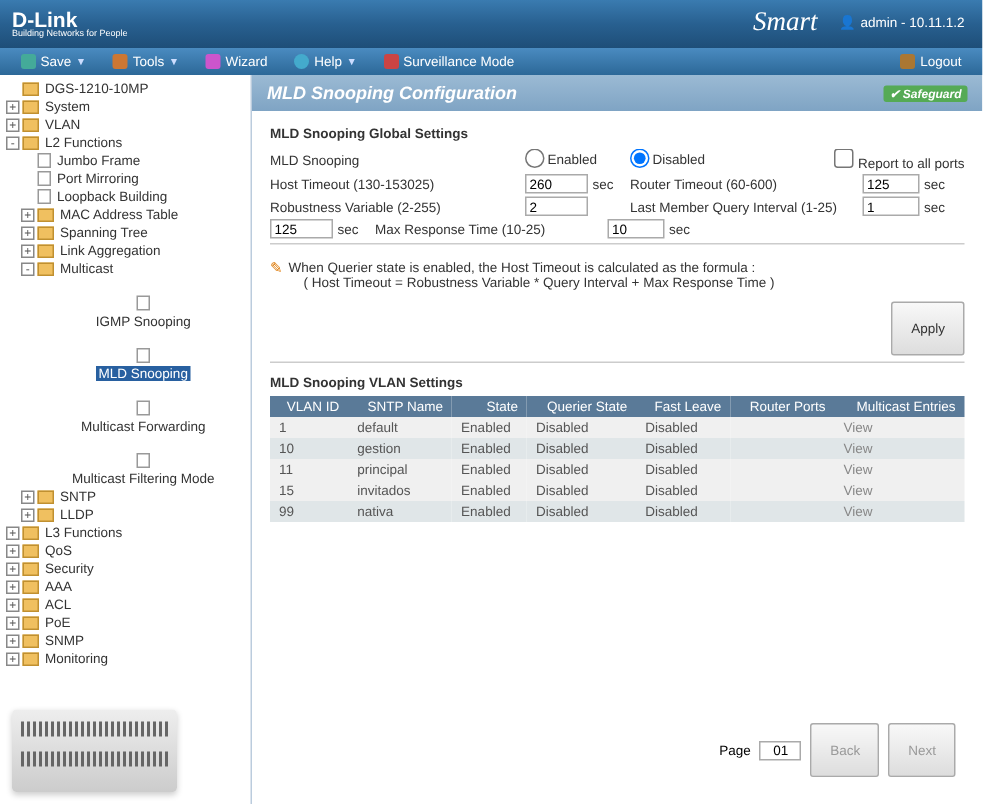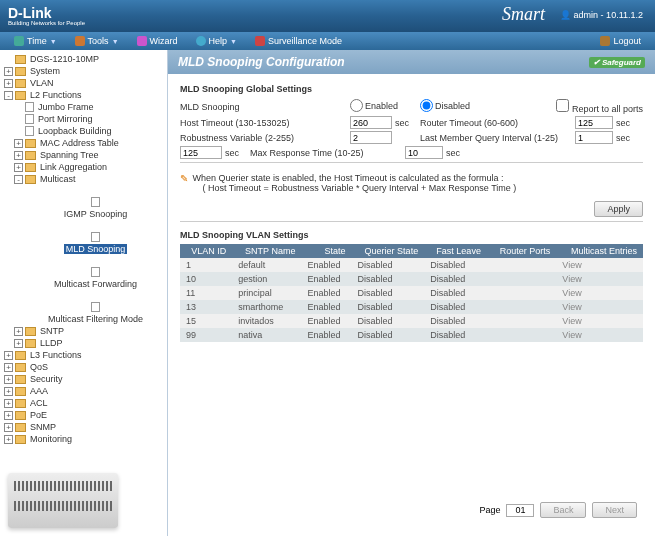--- a/index.html
+++ b/index.html
@@ -58,21 +58,21 @@
   .form-row { display:flex; align-items:center; padding:1px 0; font-size:9px; color:#333;}
   .col-a { width:170px;} .col-b { width:70px;} .col-c { width:155px;} .col-d { width:60px;}
   .radio-lbl { margin-right:12px; display:inline-flex; align-items:center; gap:2px;}
   input[type=text]{ width:38px; height:13px; font-size:9px; border:1px solid #aaa; padding:0 2px;}
   input[type=text].wide { width:42px;}
   .unit { margin-left:3px;}
   
   .note { font-size:9px; color:#333; padding:6px 0; display:flex; gap:4px; align-items:flex-start;}
   .note-icon { color:#d70; font-size:10px;}
   .apply-row { display:flex; justify-content:flex-end; padding:2px 0;}
-  .btn { background:linear-gradient(#f8f8f8,#ddd); border:1px solid #aaa; font-size:9px; padding:2px 12px; cursor:pointer; border-radius:2px; color:#333;}
+  .btn { background:linear-gradient(#f8f8f8,#ddd); border:1px solid #aaa; font-size:9px; padding:12px 12px; cursor:pointer; border-radius:2px; color:#333;}
   .btn.disabled { color:#999;}
   
   
   .tbl { width:100%; border-collapse:collapse; font-size:9px;}
   .tbl th { background:#5a7a98; color:#fff; text-align:right; padding:2px 6px; font-weight:normal;}
   .tbl td { padding:2px 6px; color:#555;}
   .tbl tr.odd { background:#f0f0f0;}
   .tbl tr.even { background:#e0e6e8;}
   .view-link { color:#888; cursor:pointer;}
   
@@ -90,21 +90,21 @@
   <div class="smart-logo">Smart</div>
   <div class="admin-info">
     <span>👤</span>
     <span>admin - 10.11.1.2</span>
   </div>
 </div>
 
 <div class="toolbar">
   <div class="tb-item">
       <span class="tb-icon save"></span>
-      <span>Time</span>
+      <span>Save</span>
       <span class="caret">▼</span>
     </div>
   <div class="tb-item">
       <span class="tb-icon tools"></span>
       <span>Tools</span>
       <span class="caret">▼</span>
     </div>
   <div class="tb-item">
       <span class="tb-icon wizard"></span>
       <span>Wizard</span>
@@ -354,29 +354,20 @@
             </tr>
             <tr class="odd">
               <td>11</td>
               <td>principal</td>
               <td>Enabled</td>
               <td>Disabled</td>
               <td>Disabled</td>
               <td></td>
               <td><span class="view-link">View</span></td>
             </tr>
-            <tr class="even">
-              <td>13</td>
-              <td>smarthome</td>
-              <td>Enabled</td>
-              <td>Disabled</td>
-              <td>Disabled</td>
-              <td></td>
-              <td><span class="view-link">View</span></td>
-            </tr>
             <tr class="odd">
               <td>15</td>
               <td>invitados</td>
               <td>Enabled</td>
               <td>Disabled</td>
               <td>Disabled</td>
               <td></td>
               <td><span class="view-link">View</span></td>
             </tr>
             <tr class="even">

